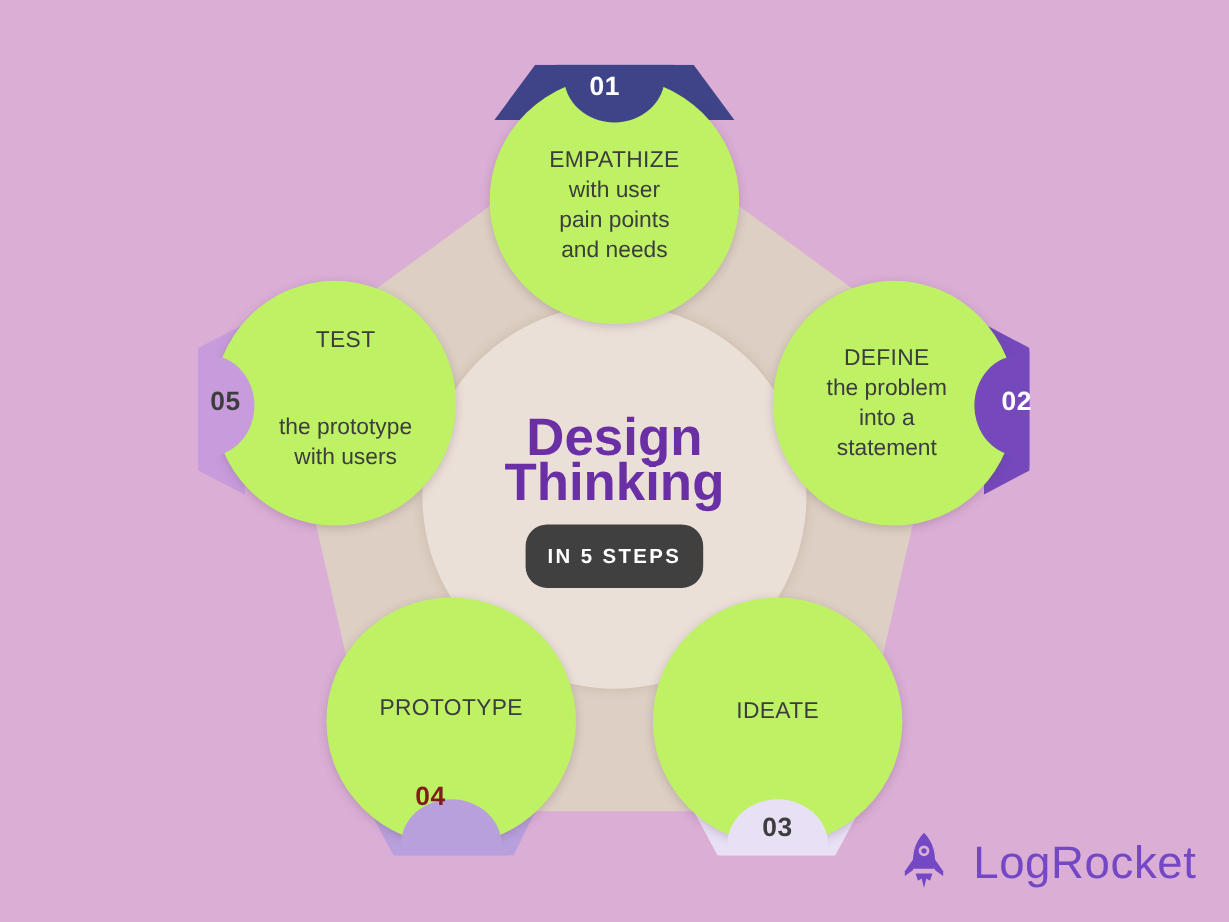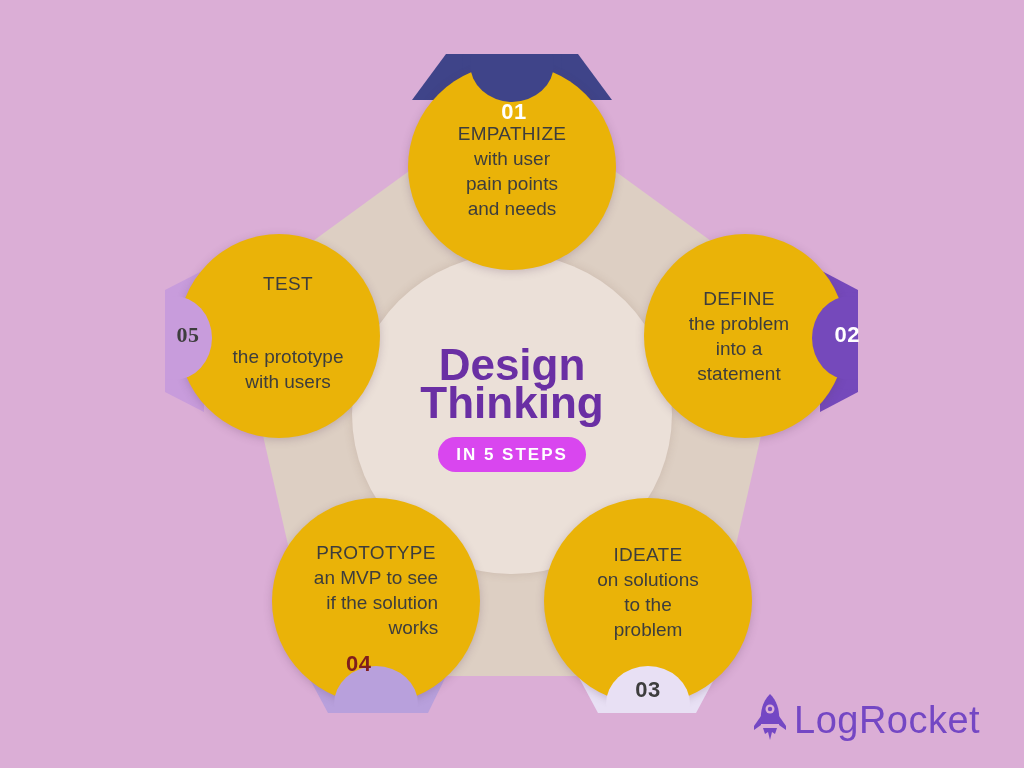--- a/index.html
+++ b/index.html
@@ -7,21 +7,21 @@
       width: 1024px; height: 768px; overflow: hidden;
       background: #dbaed6;
       font-family: "Liberation Sans", "DejaVu Sans", sans-serif;
       position: relative;
     }
     .stage { position: absolute; left: 0; top: 0; width: 1024px; height: 768px; }
     svg.bg { position: absolute; left: 0; top: 0; }
     .circle {
       position: absolute;
       border-radius: 50%;
-      background: #eab308;
+      background: #bef264;
       box-shadow: 0 2px 8px rgba(90,60,90,0.25);
       display: flex; flex-direction: column; align-items: center; justify-content: center;
       text-align: center;
       color: #3d3d3d;
       font-size: 19px;
       line-height: 25px;
       overflow: hidden;
     }
     .circle .title { letter-spacing: 0.3px; }
     .circle .desc { white-space: pre-line; }
@@ -43,37 +43,38 @@
     }
     .center-title {
       position: absolute; left: 352px; top: 346px; width: 320px;
       text-align: center;
       color: #6a2fa4;
       font-weight: bold;
       font-size: 44px;
       line-height: 38px;
     }
     .pill {
-      position: absolute; left: 438px; top: 437px; width: 148px; height: 35px;
+      position: absolute; left: 438px; top: 437px; width: 148px; height: 53px;
       border-radius: 18px;
-      background: #d946ef;
+      background: #404040;
       color: #ffffff;
       font-weight: bold;
       font-size: 17px;
       letter-spacing: 2px;
       display: flex; align-items: center; justify-content: center;
     }
     .logo {
       position: absolute; left: 752px; top: 694px; height: 52px;
       display: flex; align-items: center; gap: 6px;
     }
     .logo-text {
       color: #7447c4;
       font-size: 38px;
       letter-spacing: 0.5px;
+      margin-left: 17px;
     }
   </style>
 </head>
 <body>
 
 <div class="stage">
 
   <svg class="bg" width="1024" height="768" viewBox="0 0 1024 768">
     <polygon points="512,96 792,300 706,676 318,676 232,300" fill="#ddcfc3"></polygon>
 
@@ -105,54 +106,48 @@
 
   <div class="circle" style="left:644px; top:234px; width:202px; height:204px; padding-right:12px; box-sizing:border-box;">
     <div class="title">DEFINE</div>
     <div class="desc">the problem
 into a
 statement</div>
   </div>
 
   <div class="circle" style="left:544px; top:498px; width:208px; height:206px; padding-bottom:18px; box-sizing:border-box;">
     <div class="title">IDEATE</div>
-    <div class="desc">on solutions
-to the
-problem</div>
   </div>
 
   <div class="circle" style="left:272px; top:498px; width:208px; height:206px; padding-bottom:22px; box-sizing:border-box;text-align:right;">
     <div class="title">PROTOTYPE</div>
-    <div class="desc">an MVP to see
-if the solution
-works</div>
   </div>
 
   <div class="circle" style="left:178px; top:234px; width:202px; height:204px; padding-left:18px; padding-bottom:8px; box-sizing:border-box;gap:48px;">
     <div class="title">TEST</div>
     <div class="desc">the prototype
 with users</div>
   </div>
 
   <div class="bump" style="left:470px; top:26px; width:84px; height:76px; background:#3f4489;"></div>
   <div class="bump" style="left:812px; top:296px; width:76px; height:84px; background:#7549bb;"></div>
   <div class="bump" style="left:136px; top:296px; width:76px; height:84px; background:#c89cdc;"></div>
   <div class="bump" style="left:334px; top:666px; width:84px; height:76px; background:#b8a0dc;"></div>
   <div class="bump" style="left:606px; top:666px; width:84px; height:76px; background:#e8e0f4;"></div>
 
   <div style="position:absolute; left:300px; top:713px; width:460px; height:40px; background:#dbaed6;"></div>
   <div style="position:absolute; left:440px; top:20px; width:150px; height:34px; background:#dbaed6;"></div>
   <div style="position:absolute; left:858px; top:280px; width:40px; height:120px; background:#dbaed6;"></div>
   <div style="position:absolute; left:126px; top:280px; width:39px; height:120px; background:#dbaed6;"></div>
 
-  <div class="num" style="left:484px; top:59px; width:60px; text-align:center; color:#ffffff;margin-top:40px;">01</div>
+  <div class="num" style="left:474px; top:59px; width:60px; text-align:center; color:#ffffff;">01</div>
   <div class="num" style="left:816px; top:322px; width:44px; text-align:right; color:#ffffff;">02</div>
   <div class="num" style="left:618px; top:677px; width:60px; text-align:center; color:#3d3d3d;">03</div>
   <div class="num" style="left:346px; top:651px; width:60px; text-align:left; color:#7f1d1d;">04</div>
-  <div class="num" style="left:166px; top:322px; width:44px; text-align:center; color:#3d3d3d;font-family:Liberation Serif, serif;">05</div>
+  <div class="num" style="left:166px; top:322px; width:44px; text-align:center; color:#3d3d3d;">05</div>
 
   <div class="center-title">
     <div>Design</div>
     <div>Thinking</div>
   </div>
   <div class="pill">IN 5 STEPS</div>
 
   <div class="logo">
     <span>
       <svg width="36" height="52" viewBox="0 0 36 52">

